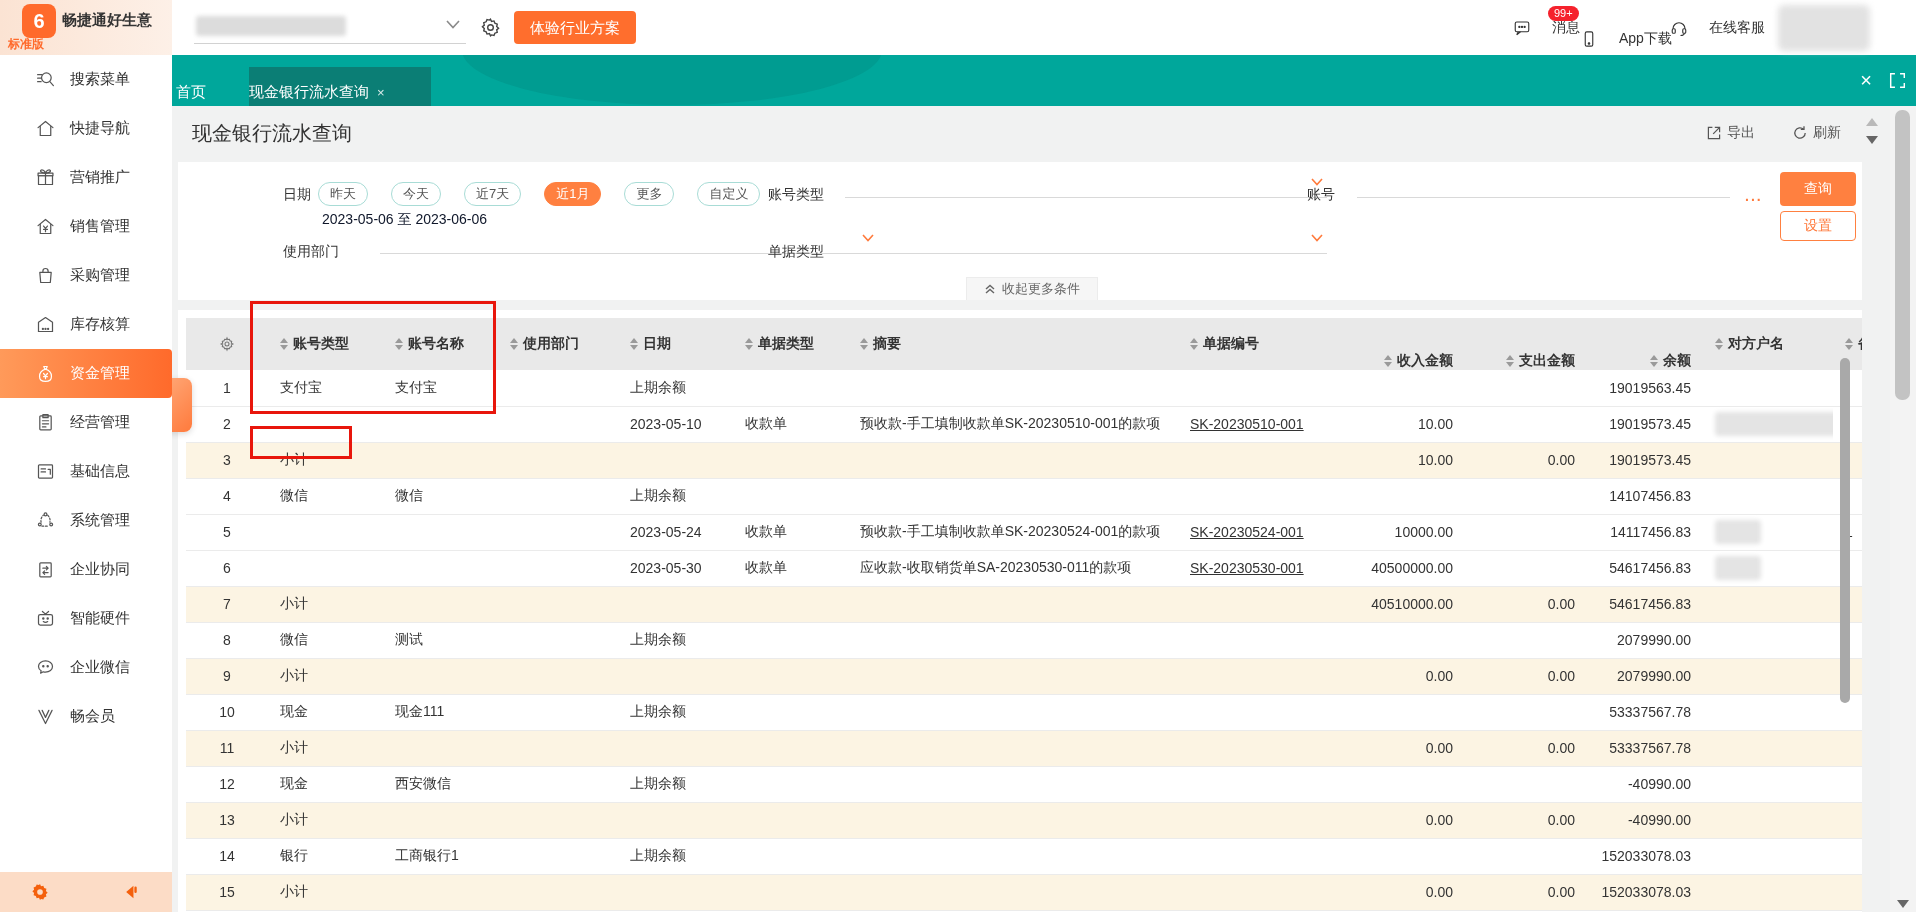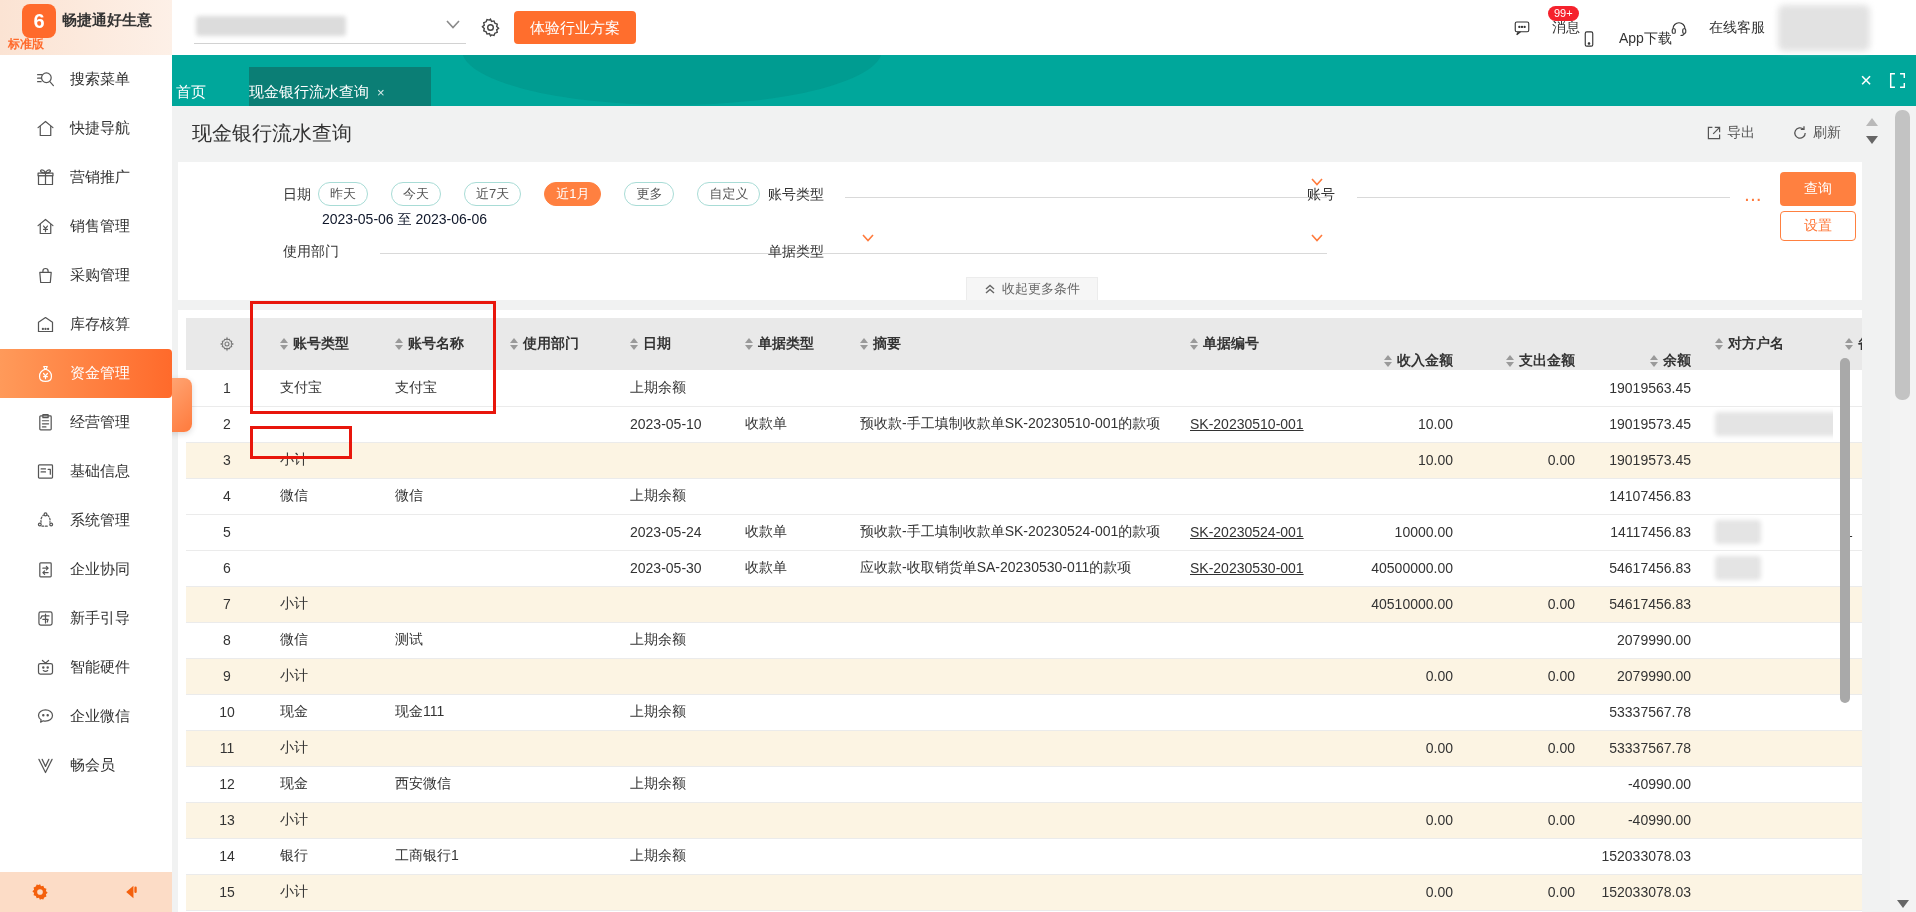--- a/index.html
+++ b/index.html
@@ -287,29 +287,20 @@
             <rect x="5.5" y="4.5" width="13" height="16" rx="1"></rect>
             <path d="M9 10.5h6M13 8.5l2 2-2 2"></path>
             <path d="M15 15.5H9M11 13.5l-2 2 2 2"></path>
           </svg>
         </span>
         <span>企业协同</span>
       </div>
       <div class="side-item">
         <span class="sicon">
           <svg class="ic" width="21" height="21" viewBox="0 0 24 24" fill="none" stroke="currentColor" stroke-width="1.4" stroke-linecap="round" stroke-linejoin="round">
-            <rect x="4.5" y="4.5" width="15" height="15" rx="2"></rect>
-            <path d="M8 9h8M8 9l-1.5 3M12 7v10M9 13h6l-1 3"></path>
-          </svg>
-        </span>
-        <span>新手引导</span>
-      </div>
-      <div class="side-item">
-        <span class="sicon">
-          <svg class="ic" width="21" height="21" viewBox="0 0 24 24" fill="none" stroke="currentColor" stroke-width="1.4" stroke-linecap="round" stroke-linejoin="round">
             <rect x="4" y="7.5" width="16" height="12" rx="2"></rect>
             <path d="M8.5 4l3.5 3 3.5-3"></path>
             <circle cx="9.5" cy="12" r=".7" fill="currentColor"></circle>
             <circle cx="14.5" cy="12" r=".7" fill="currentColor"></circle>
             <path d="M9.5 15.5c1.5 1.2 3.5 1.2 5 0"></path>
           </svg>
         </span>
         <span>智能硬件</span>
       </div>
       <div class="side-item">

